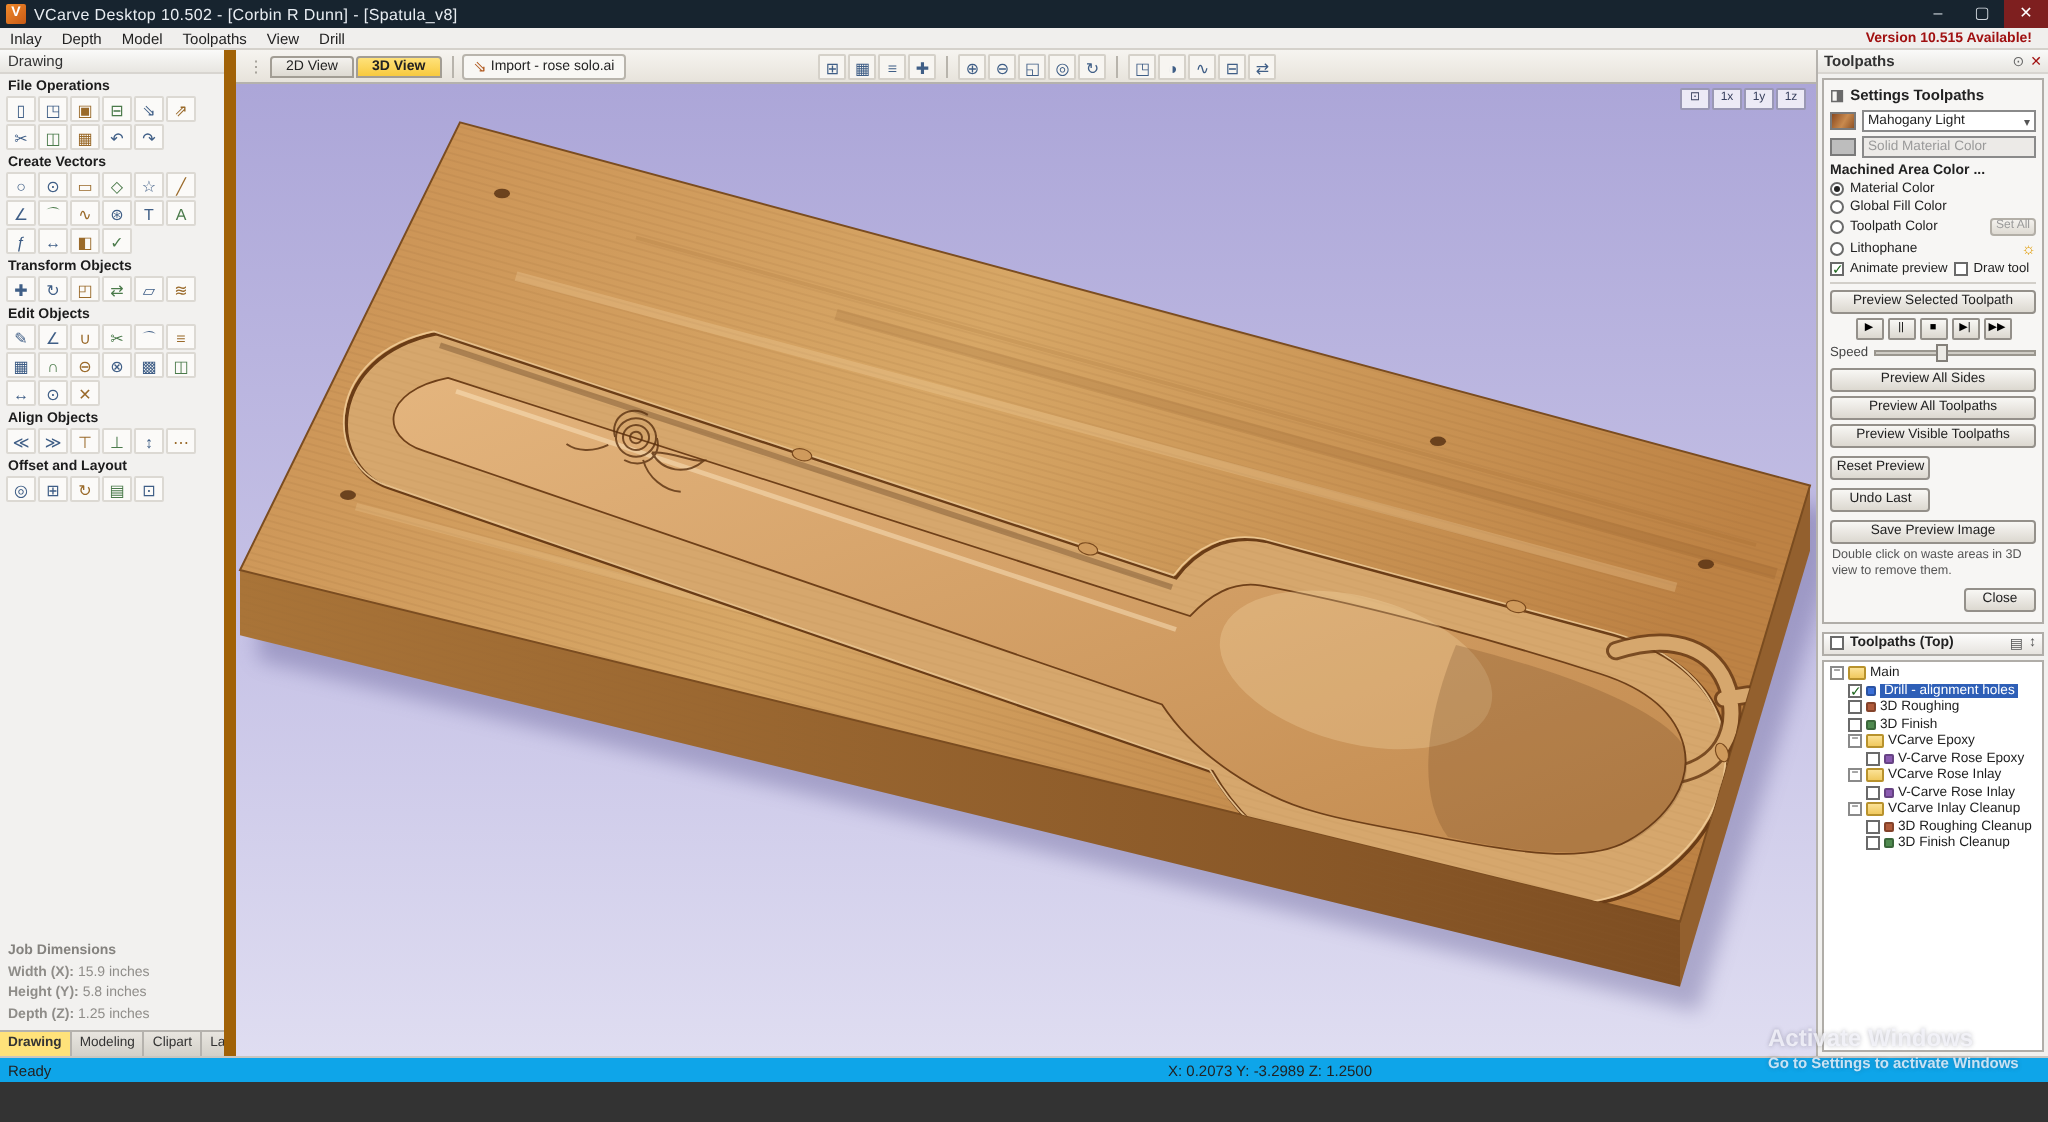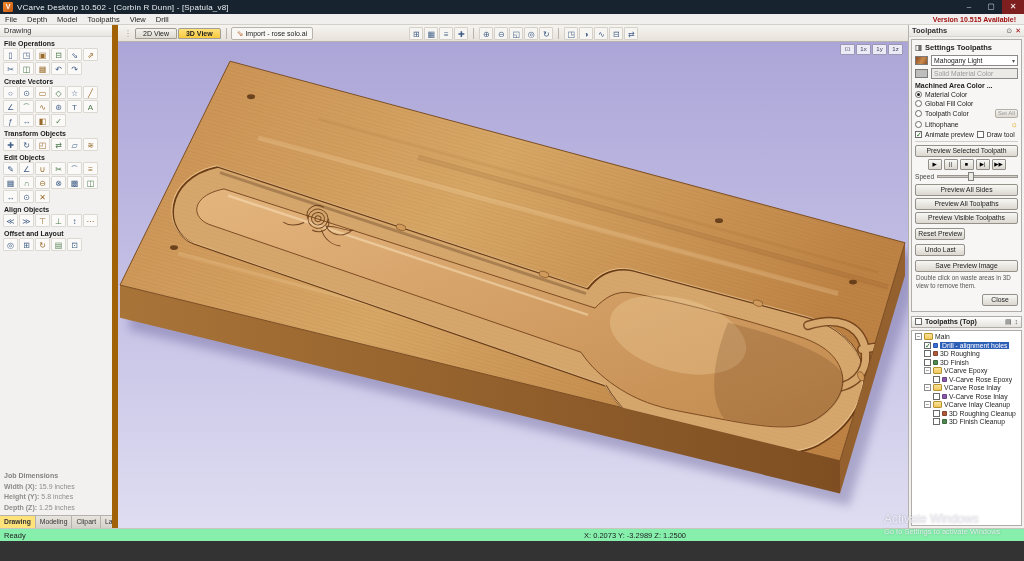--- a/index.html
+++ b/index.html
@@ -115,47 +115,47 @@
   .tree-box{flex:1;margin:2px;border:1px solid #b0ada8;background:#fff;overflow:hidden;padding:2px 0;}
   .tree-row{display:flex;align-items:center;gap:2px;height:8.5px;font-size:6.8px;cursor:pointer;}
   .expander{width:7px;height:7px;border:1px solid #8a8a8a;background:#fff;font-size:6px;line-height:5px;
             text-align:center;color:#333;flex:0 0 auto;}
   .folder-glyph{width:9px;height:7px;background:linear-gradient(#fbe296,#f0c95e);border:1px solid #b8922c;
                 border-radius:1px;flex:0 0 auto;}
   .tp-dot{width:5px;height:5px;border-radius:1px;flex:0 0 auto;border:1px solid rgba(0,0,0,.25);}
   .tree-label{white-space:nowrap;color:#1d1d1d;}
   .tree-label.selected{background:#2e5fb7;color:#fff;padding:0 2px;}
   
-  .statusbar{height:13px;background:#86efac;border-top:1px solid #c9c6c0;display:flex;align-items:center;
+  .statusbar{height:13px;background:#0ea5e9;border-top:1px solid #c9c6c0;display:flex;align-items:center;
              position:relative;flex:0 0 auto;font-size:7.5px;color:#222;}
   .status-ready{padding-left:4px;}
   .status-coords{position:absolute;left:584px;font-size:7.5px;}
   
   .watermark{position:absolute;left:884px;top:512px;z-index:40;pointer-events:none;
-             color:rgba(246,246,252,.8);text-shadow:0 0 2px rgba(60,60,80,.35);}
+             color:rgba(246,246,252,.8);text-shadow:0 0 2px rgba(60,60,80,.35);font-weight:bold;}
   .watermark .wm1{font-size:12px;}
   .watermark .wm2{font-size:7.5px;margin-top:1px;}
 </style>
 </head>
 <body>
 
 <div class="app">
 
   <div class="titlebar">
     <span class="logo">V</span>
     <span class="titletext">VCarve Desktop 10.502 - [Corbin R Dunn] - [Spatula_v8]</span>
     <div class="win-controls">
       <span class="win-btn">–</span>
       <span class="win-btn">▢</span>
       <span class="win-btn close">✕</span>
     </div>
   </div>
 
   <div class="menubar">
-    <span class="menu-item">File</span>
+    <span class="menu-item">Inlay</span>
     <span class="menu-item">Depth</span>
     <span class="menu-item">Model</span>
     <span class="menu-item">Toolpaths</span>
     <span class="menu-item">View</span>
     <span class="menu-item">Drill</span>
     <span class="version-notice">Version 10.515 Available!</span>
   </div>
 
   <div class="main">
 

